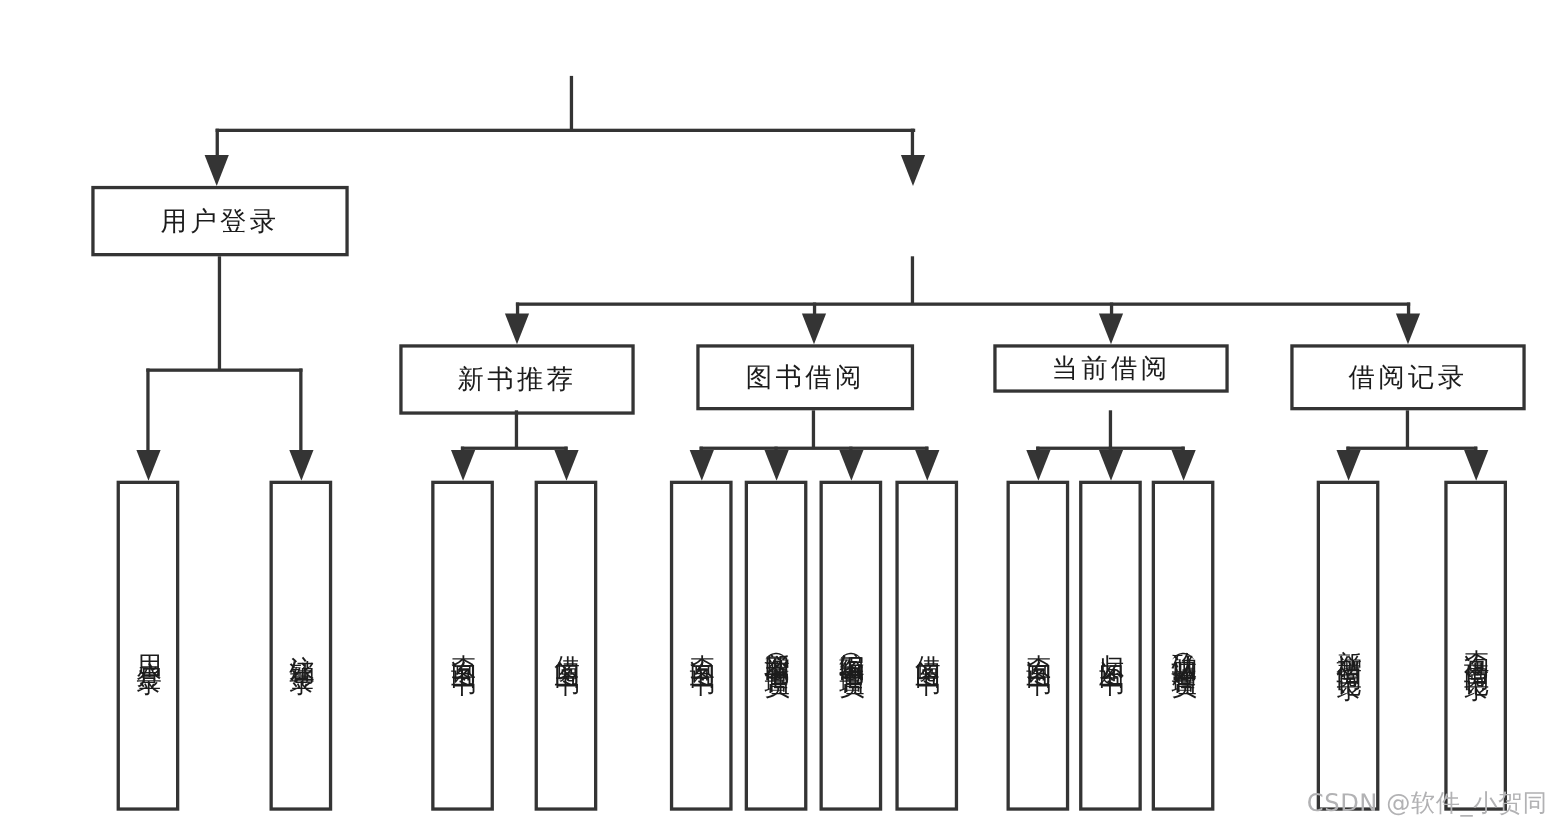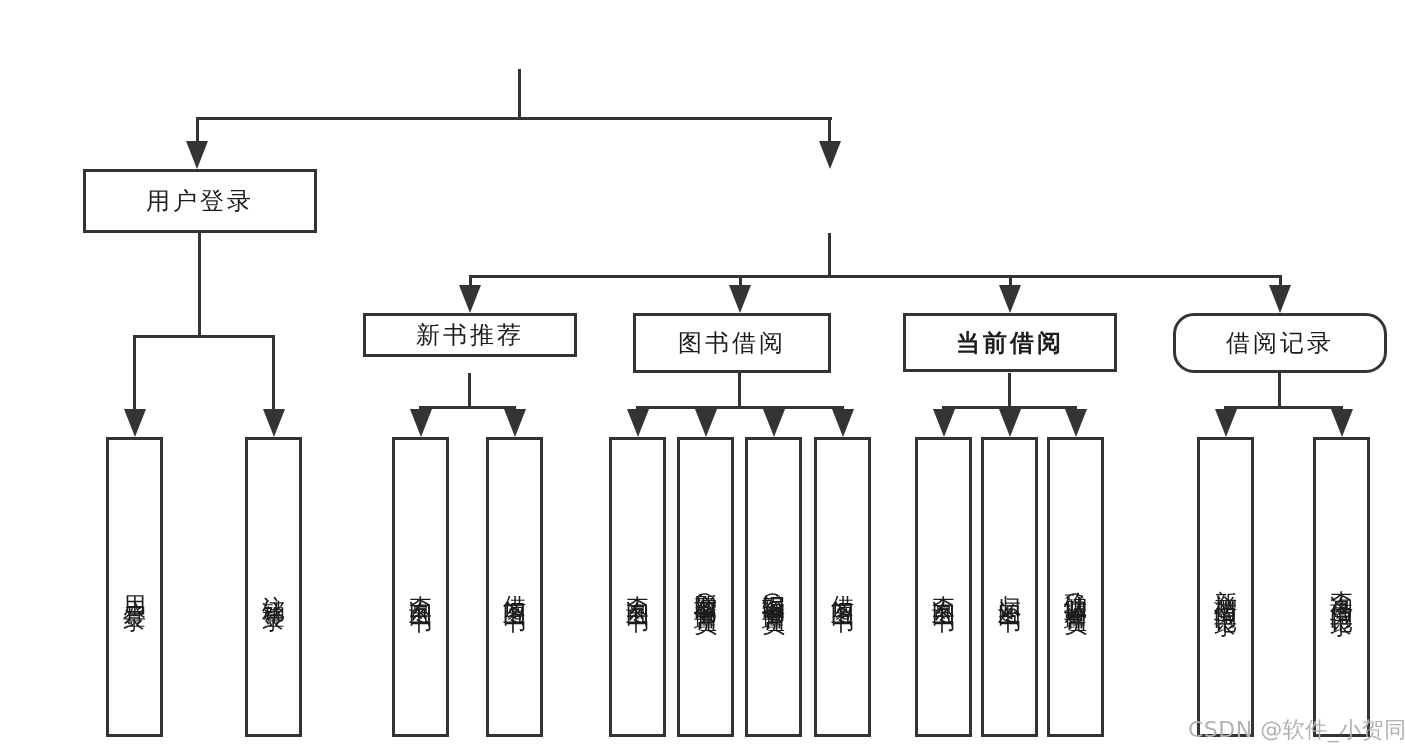--- a/index.html
+++ b/index.html
@@ -98,24 +98,24 @@
   <div class="hline" style="left:469px; top:275px; width:813px;"></div>
   <div class="vline" style="left:469px; top:275px; height:12px;"></div>
   <div class="arrow" style="left:459px; top:285px;"></div>
   <div class="vline" style="left:739px; top:275px; height:12px;"></div>
   <div class="arrow" style="left:729px; top:285px;"></div>
   <div class="vline" style="left:1009px; top:275px; height:12px;"></div>
   <div class="arrow" style="left:999px; top:285px;"></div>
   <div class="vline" style="left:1279px; top:275px; height:12px;"></div>
   <div class="arrow" style="left:1269px; top:285px;"></div>
 
-  <div class="node" style="left:363px; top:313px; width:214px; height:44px;">新书推荐</div>
+  <div class="node" style="left:363px; top:313px; width:214px; height:64px;">新书推荐</div>
   <div class="node" style="left:633px; top:313px; width:198px; height:60px;">图书借阅</div>
-  <div class="node" style="left:903px; top:313px; width:214px; height:59px;font-weight:bold;">当前借阅</div>
-  <div class="node" style="left:1173px; top:313px; width:214px; height:60px;border-radius:21px;">借阅记录</div>
+  <div class="node" style="left:903px; top:313px; width:214px; height:44px;">当前借阅</div>
+  <div class="node" style="left:1173px; top:313px; width:214px; height:60px;">借阅记录</div>
 
   <div class="vline" style="left:468px; top:373px; height:35px;"></div>
   <div class="hline" style="left:419px; top:406px; width:97px;"></div>
   <div class="vline" style="left:419px; top:406px; height:8px;"></div>
   <div class="arrow" style="left:410px; top:409px;"></div>
   <div class="vline" style="left:513px; top:406px; height:8px;"></div>
   <div class="arrow" style="left:504px; top:409px;"></div>
 
   <div class="vline" style="left:738px; top:373px; height:35px;"></div>
   <div class="hline" style="left:636px; top:406px; width:208px;"></div>

